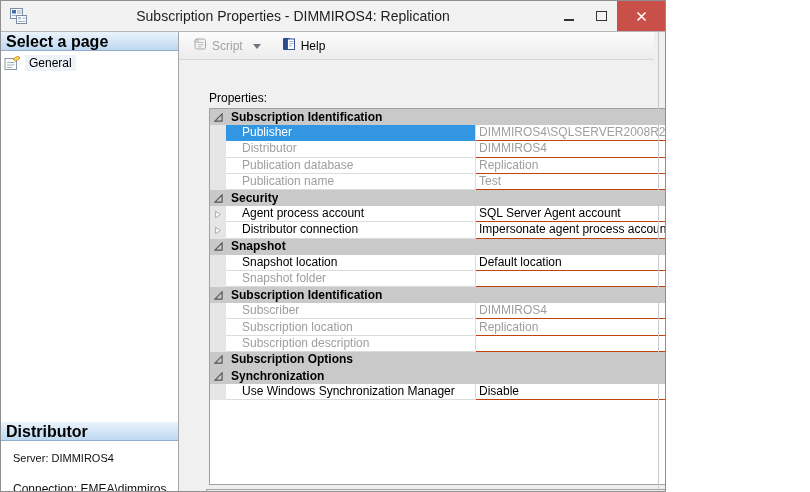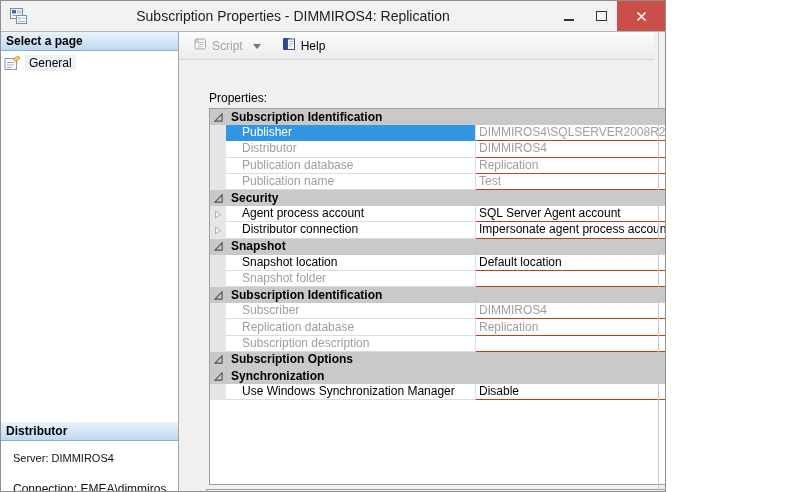--- a/index.html
+++ b/index.html
@@ -16,21 +16,21 @@
   .wbtn { width:32px; height:30px; display:flex; align-items:center; justify-content:center; }
   .wbtn.close { width:48px; background:#c85048; }
   .glyph-min { width:10px; height:2px; background:#333; margin-top:8px; }
   .glyph-max { width:11px; height:10px; border:1px solid #333; background:transparent; }
   
   .content { position:absolute; left:0; top:30px; right:0; bottom:0; border-top:1px solid #b5b5b5; }
   
   .sidebar { position:absolute; left:0; top:0; bottom:0; width:178px; background:#fff;
     border-right:1px solid #a6a6a6; }
   .side-header { position:absolute; left:0; right:0; height:19px; line-height:19px;
-    font-size:12px; font-weight:bold; color:#000; padding-left:5px;
+    font-size:16px; font-weight:bold; color:#000; padding-left:5px;
     background:linear-gradient(#eaf3fc,#bed8f1); border-bottom:1px solid #8fadcd; }
   .side-header.top { top:0; }
   .side-header.conn { top:390px; }
   .side-item { position:absolute; left:3px; top:22px; height:18px; display:flex;
     align-items:center; font-size:12px; color:#000; cursor:default; }
   .side-item .lbl { padding:1px 4px; background:#eef3f9; }
   .gen-icon { width:17px; height:16px; margin-right:4px; }
   .conn-server { position:absolute; left:12px; top:420px; font-size:11px; color:#111; }
   .conn-user { position:absolute; left:12px; top:450px; font-size:12px; color:#111; }
   
@@ -236,21 +236,21 @@
               </span>
               <span class="clabel">Subscription Identification</span>
             </div>
             <div class="row item ro">
               <span class="gut"></span>
               <span class="plabel">Subscriber</span>
               <span class="pvalue">DIMMIROS4</span>
             </div>
             <div class="row item ro">
               <span class="gut"></span>
-              <span class="plabel">Replication database</span>
+              <span class="plabel">Subscription location</span>
               <span class="pvalue">Replication</span>
             </div>
             <div class="row item ro">
               <span class="gut"></span>
               <span class="plabel">Subscription description</span>
               <span class="pvalue"></span>
             </div>
             <div class="row cat">
               <span class="gut">
                 <svg width="9" height="9" viewBox="0 0 10 10">

